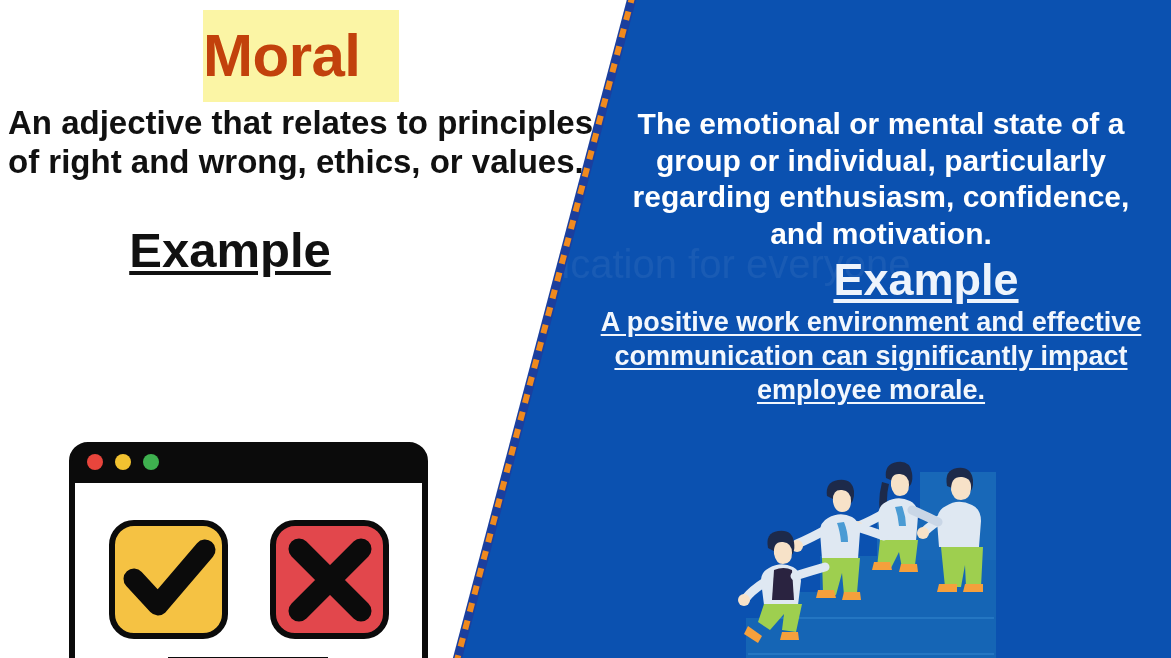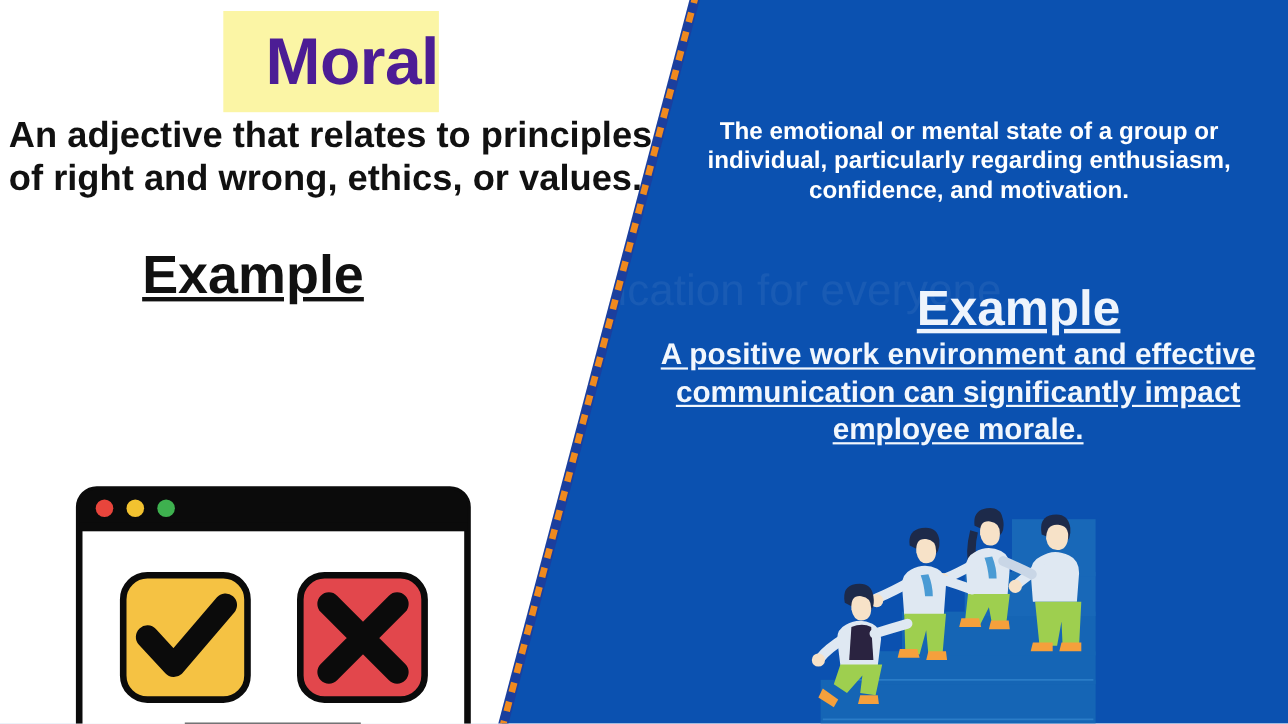--- a/index.html
+++ b/index.html
@@ -65,23 +65,23 @@
 
   
   .panel{ position:absolute; z-index:5; }
 
   .left-panel{ left:0; top:0; width:600px; height:658px; }
   .right-panel{ left:571px; top:0; width:600px; height:658px; }
 
   
   .title-chip{
     background:#fbf5a5;
-    color:#4c1d95;
-    font-weight:700;
-    text-align:right;
+    color:#c2410c;
+    font-weight:700;
+    text-align:left;
     display:block;
   }
   .title-left{
     position:absolute;
     left:203px; top:10px;
     width:196px; height:92px;
     font-size:60px;
     line-height:92px;
     letter-spacing:-0.5px;
   }
@@ -103,21 +103,21 @@
   .def-left{
     left:8px; top:104px;
     width:586px;
     font-size:33px;
     color:#111111;
     text-align:left;
   }
   .def-right{
     left:40px; top:106px;
     width:540px;
-    font-size:22px;
+    font-size:30px;
     color:#ffffff;
     text-align:center;
     line-height:1.22;
   }
 
   
   .ex-head{
     position:absolute;
     font-weight:700;
     text-decoration:underline;

